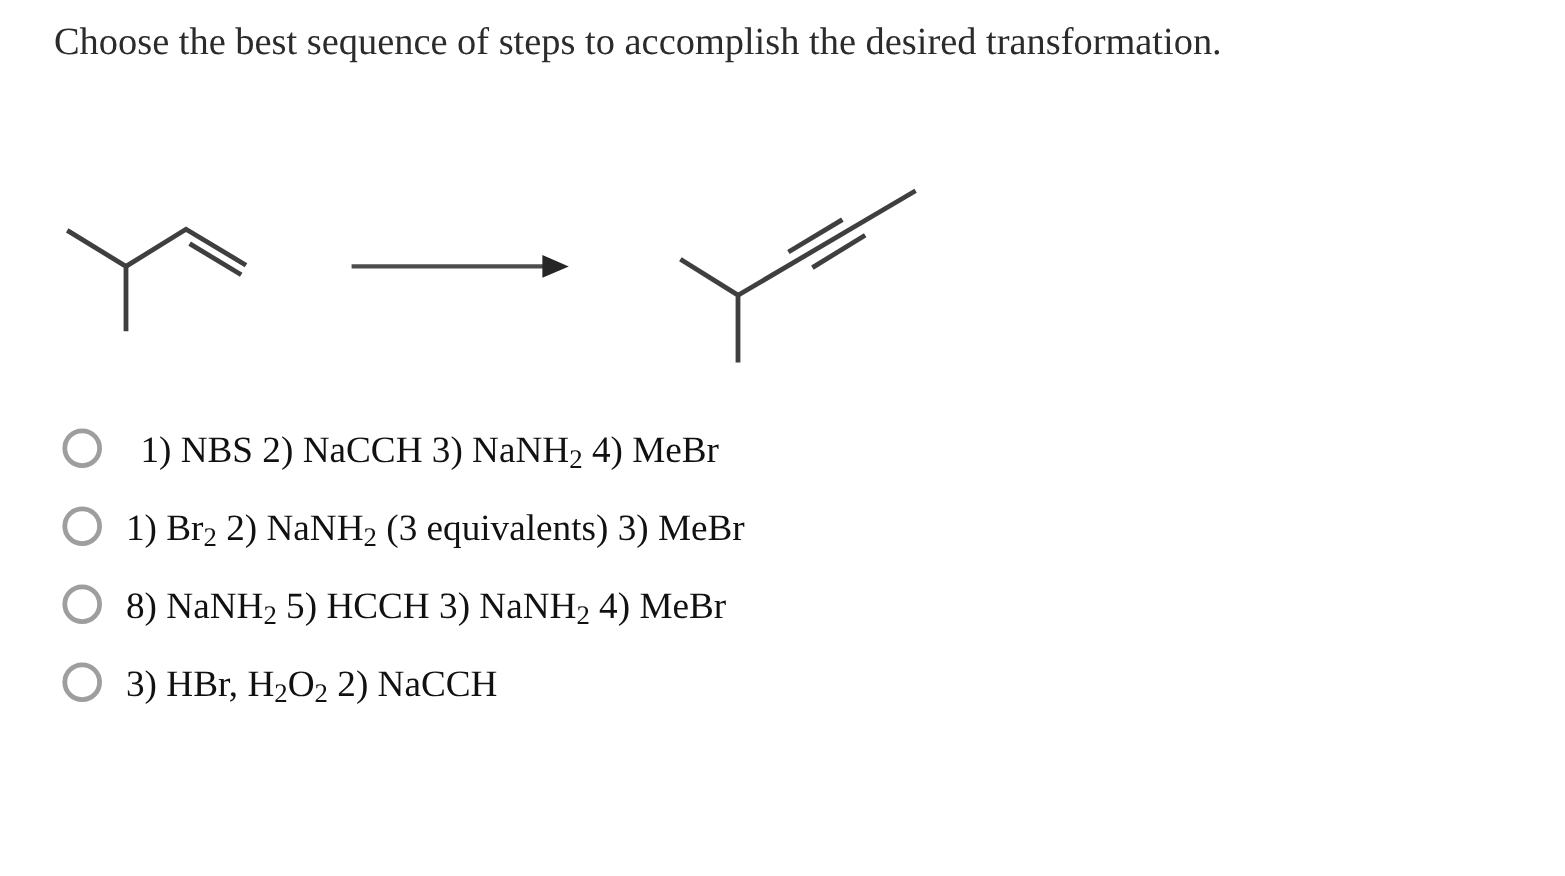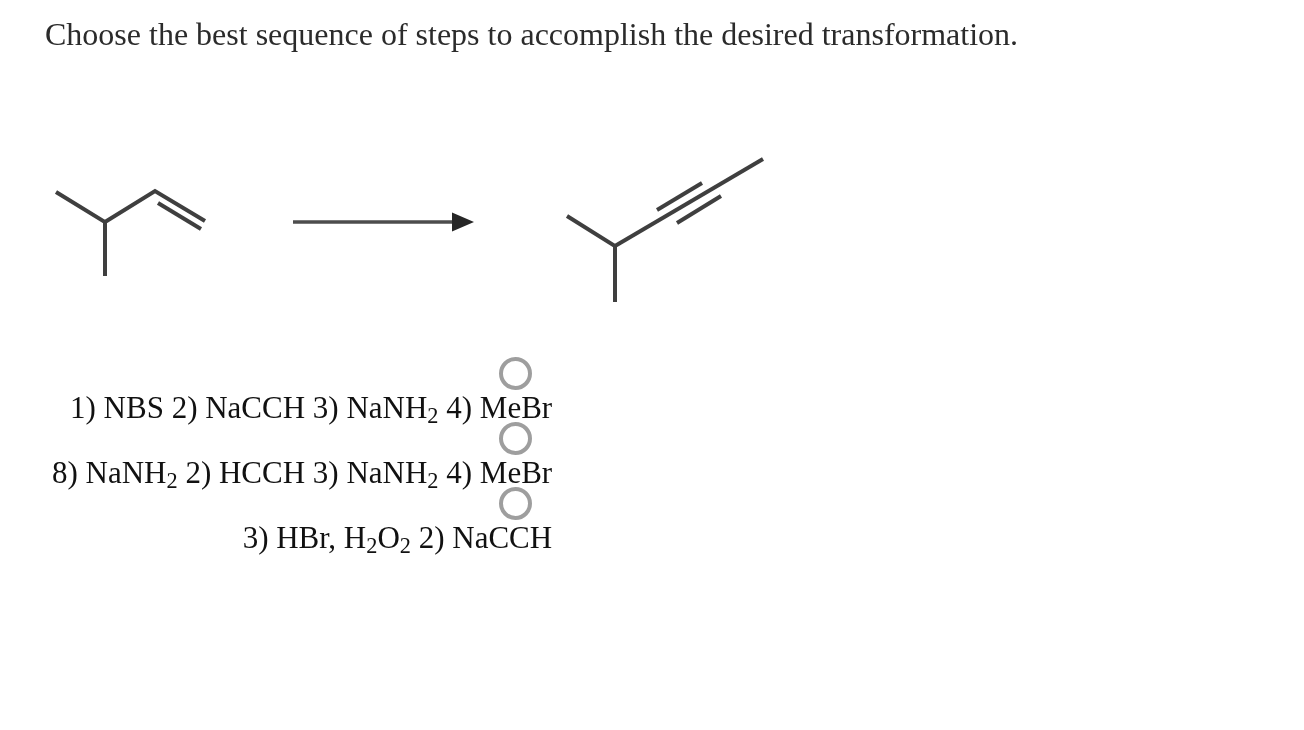--- a/index.html
+++ b/index.html
@@ -35,24 +35,23 @@
   }
   .reaction-svg .arrow-shaft { stroke: #4d4d4d; stroke-width: 3.5; }
   .reaction-svg .arrow-head { fill: #262626; stroke: none; }
   .options {
     position: absolute;
     left: 52px;
     top: 357px;
   }
   .option-row {
     display: flex;
-    align-items: flex-end;
+    align-items: flex-start;
     height: 65px;
     cursor: pointer;
-    flex-direction: column;
   }
   .radio {
     flex: 0 0 auto;
     width: 33px;
     height: 33px;
     box-sizing: border-box;
     border: 4px solid #9e9e9e;
     border-radius: 50%;
     background: #ffffff;
     margin-right: 20px;
@@ -97,21 +96,25 @@
     </g>
   </svg>
 
   <div class="options">
     <label class="option-row">
       <span class="radio"></span>
       <span class="option-text"><span>1) NBS 2) NaCCH 3) NaNH</span><sub>2</sub><span> 4) MeBr</span></span>
     </label>
     <label class="option-row">
       <span class="radio"></span>
-      <span class="option-text"><span>8) NaNH</span><sub>2</sub><span> 2) HCCH 3) NaNH</span><sub>2</sub><span> 4) MeBr</span></span>
+      <span class="option-text"><span>1) Br</span><sub>2</sub><span> 2) NaNH</span><sub>2</sub><span> (3 equivalents) 3) MeBr</span></span>
+    </label>
+    <label class="option-row">
+      <span class="radio"></span>
+      <span class="option-text"><span>8) NaNH</span><sub>2</sub><span> 5) HCCH 3) NaNH</span><sub>2</sub><span> 4) MeBr</span></span>
     </label>
     <label class="option-row">
       <span class="radio"></span>
       <span class="option-text"><span>3) HBr, H</span><sub>2</sub><span>O</span><sub>2</sub><span> 2) NaCCH</span></span>
     </label>
   </div>
 
 </div>
 
 </body></html>

